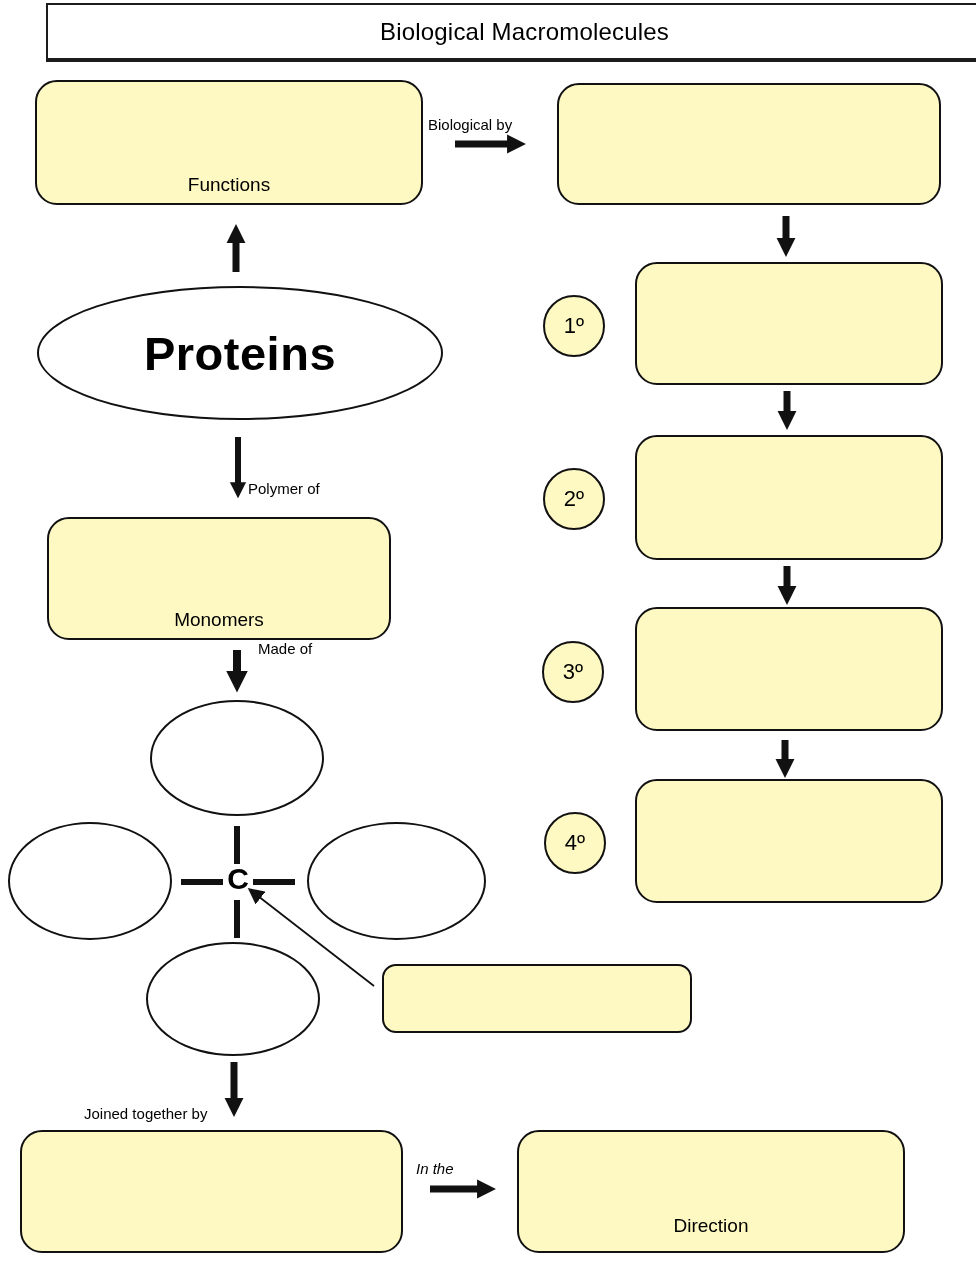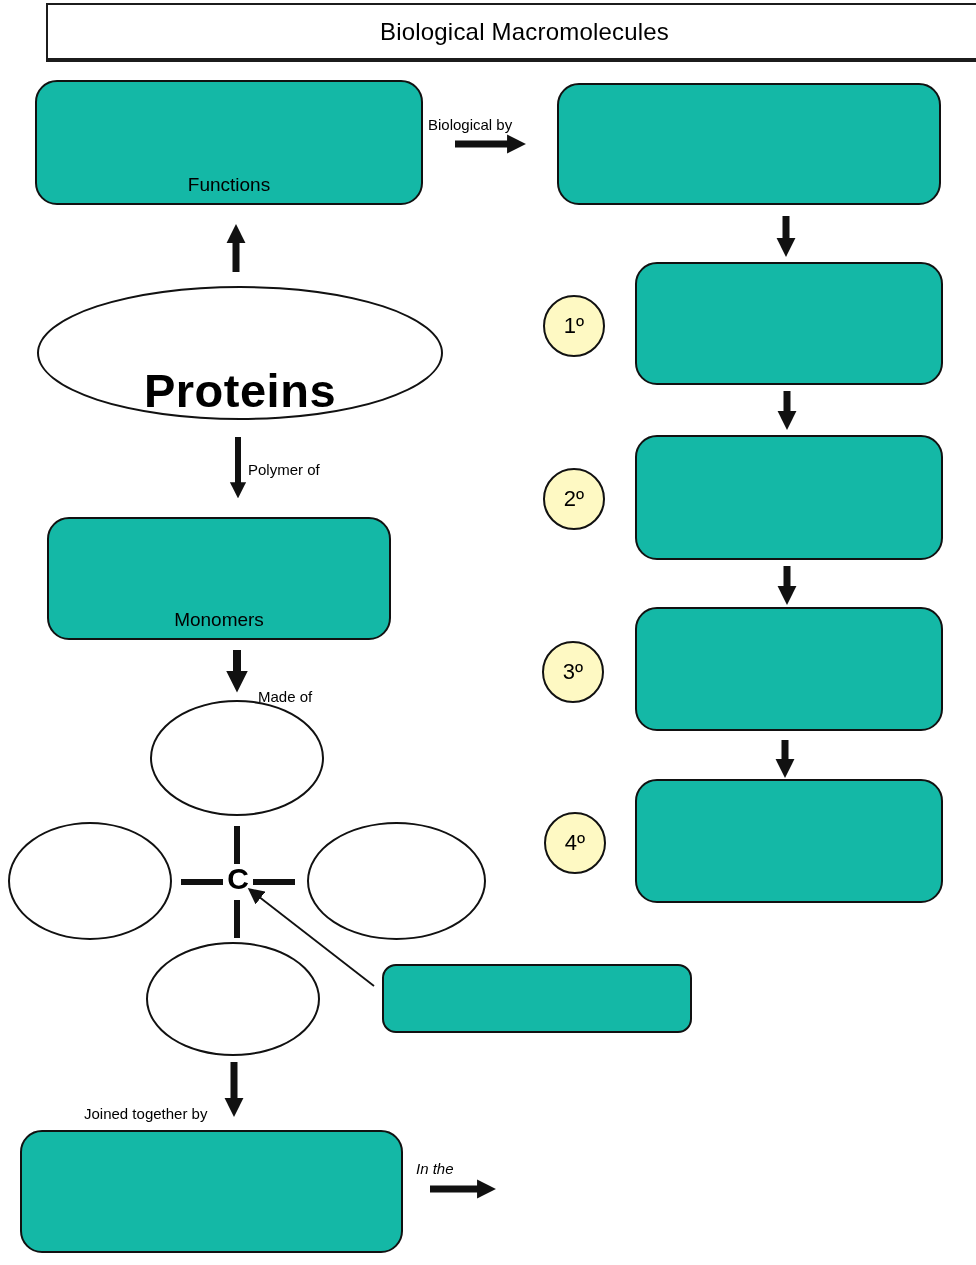--- a/index.html
+++ b/index.html
@@ -27,39 +27,39 @@
     justify-content: center;
     font-size: 24px;
     font-weight: 500;
     letter-spacing: 0.2px;
     margin-left: 38px;
   }
   .rbox {
     position: absolute;
     border: 2px solid #111111;
     border-radius: 22px;
-    background: #14b8a6;
+    background: #fef9c3;
     box-sizing: border-box;
   }
   .rbox .box-label {
     position: absolute;
     left: 0; right: 0;
     bottom: 7px;
     text-align: center;
     font-size: 19px;
   }
   .rbox-small { border-radius: 14px; }
   .ellipse {
     position: absolute;
     border: 2px solid #111111;
     border-radius: 50%;
     background: #ffffff;
     box-sizing: border-box;
     display: flex;
-    align-items: flex-end;
+    align-items: center;
     justify-content: center;
   }
   .proteins-text {
     font-size: 47px;
     font-weight: 800;
     letter-spacing: 0.5px;
   }
   .badge {
     position: absolute;
     width: 62px; height: 62px;
@@ -105,43 +105,46 @@
   <div class="rbox" style="left:35px; top:80px; width:388px; height:125px;">
     <div class="box-label">Functions</div>
   </div>
 
   <div class="flow-label" style="left:428px; top:116px;">Biological by</div>
 
   <div class="ellipse" style="left:37px; top:286px; width:406px; height:134px;">
     <span class="proteins-text">Proteins</span>
   </div>
 
-  <div class="flow-label" style="left:248px; top:461px;">Polymer of</div>
+  <div class="flow-label" style="left:248px; top:480px;">Polymer of</div>
 
   <div class="rbox" style="left:47px; top:517px; width:344px; height:123px;">
     <div class="box-label">Monomers</div>
   </div>
 
-  <div class="flow-label" style="left:258px; top:688px;">Made of</div>
+  <div class="flow-label" style="left:258px; top:640px;">Made of</div>
 
   <div class="ellipse" style="left:150px; top:700px; width:174px; height:116px;"></div>
   <div class="ellipse" style="left:8px; top:822px; width:164px; height:118px;"></div>
   <div class="ellipse" style="left:307px; top:822px; width:179px; height:118px;"></div>
   <div class="ellipse" style="left:146px; top:942px; width:174px; height:114px;"></div>
 
   <div class="c-atom">C</div>
 
   <div class="rbox rbox-small" style="left:382px; top:964px; width:310px; height:69px;"></div>
 
   <div class="flow-label" style="left:68px; top:1105px;margin-left:16px;">Joined together by</div>
 
   <div class="rbox" style="left:20px; top:1130px; width:383px; height:123px;"></div>
 
   <div class="flow-label" style="left:416px; top:1160px;font-style:italic;">In the</div>
 
+  <div class="rbox" style="left:517px; top:1130px; width:388px; height:123px;">
+    <div class="box-label" style="bottom:14px;">Direction</div>
+  </div>
 
   <div class="rbox" style="left:557px; top:83px; width:384px; height:122px;"></div>
 
   <div class="badge" style="left:543px; top:295px;">
     <span>1º</span>
   </div>
   <div class="rbox" style="left:635px; top:262px; width:308px; height:123px;"></div>
 
   <div class="badge" style="left:543px; top:468px;">
     <span>2º</span>

